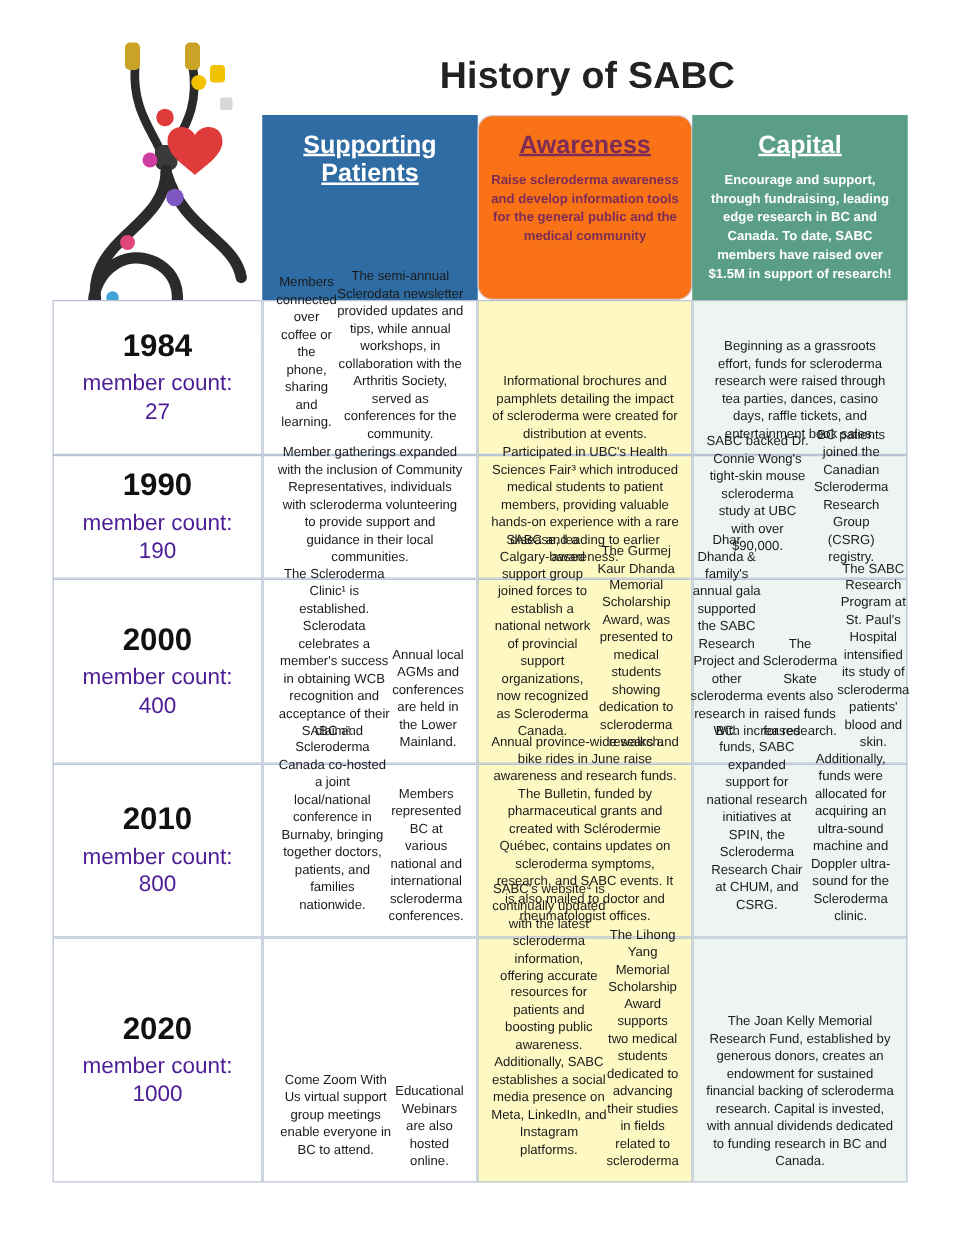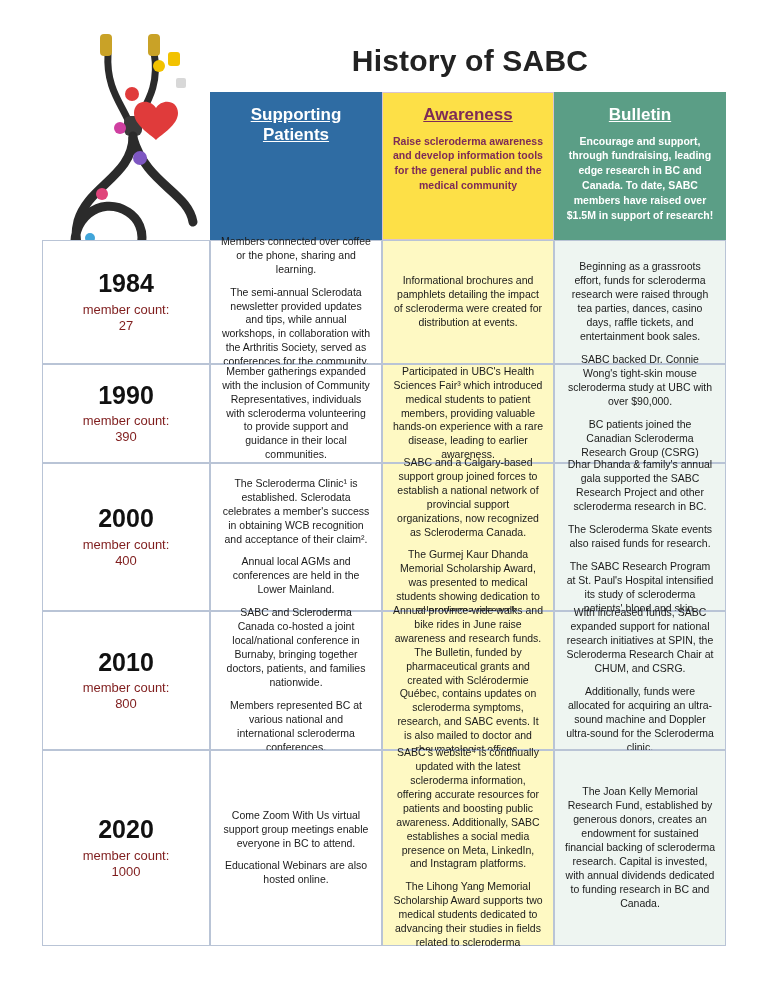--- a/index.html
+++ b/index.html
@@ -72,25 +72,25 @@
   .hdr {
     height: 148px;
     display: flex;
     flex-direction: column;
     justify-content: flex-start;
     align-items: center;
     padding-top: 12px;
   }
   .hdr-year { background: transparent; border: none; }
   .hdr-sup   { background: #2f6ca3; color: #ffffff; border-color: #2f6ca3; }
-  .hdr-aware { background: #fde047; color: #7d2b57; border-color: #d9c3d0; }
+  .hdr-aware { background: #f97316; color: #7d2b57; border-color: #d9c3d0; border-radius: 12px; }
   .hdr-res   { background: #5b9e86; color: #ffffff; border-color: #5b9e86; }
 
   .hdr-title {
-    font-size: 17px;
+    font-size: 20px;
     font-weight: bold;
     text-decoration: underline;
     margin-bottom: 9px;
     line-height: 1.15;
   }
   .hdr-sub {
     font-size: 10.5px;
     font-weight: bold;
     line-height: 1.42;
   }
@@ -105,36 +105,36 @@
     background: #ffffff;
     text-align: center;
   }
   .year-num {
     font-size: 25px;
     font-weight: bold;
     color: #111111;
     line-height: 1.1;
   }
   .year-count {
-    font-size: 13px;
-    color: #7f1d1d;
+    font-size: 18px;
+    color: #4c1d95;
     margin-top: 4px;
     line-height: 1.25;
   }
 
   
   .c-sup   { background: #ffffff; }
   .c-aware { background: #fef9c3; }
   .c-res   { background: #eef5f1; }
 
   .cellbody {
     display: flex;
-    flex-direction: column;
+    flex-direction: row;
     justify-content: center;
-    align-items: center;
+    align-items: flex-end;
   }
   .p { margin: 0 0 9px 0; }
   .p:last-child { margin-bottom: 0; }
 
   
   .r1 { height: 124px; }
   .r2 { height: 99px; }
   .r3 { height: 148px; }
   .r4 { height: 139px; }
   .r5 { height: 196px; }
@@ -189,21 +189,21 @@
       <div class="cell col-sup hdr hdr-sup">
         <div class="hdr-title">Supporting Patients</div>
       </div>
 
       <div class="cell col-aware hdr hdr-aware">
         <div class="hdr-title">Awareness</div>
         <div class="hdr-sub" style="white-space:pre-line">Raise scleroderma awareness and develop information tools for the general public and the medical community</div>
       </div>
 
       <div class="cell col-res hdr hdr-res">
-        <div class="hdr-title">Bulletin</div>
+        <div class="hdr-title">Capital</div>
         <div class="hdr-sub" style="white-space:pre-line">Encourage and support, through fundraising, leading edge research in BC and Canada. To date, SABC members have raised over $1.5M in support of research!</div>
       </div>
     </div>
 
     <div class="row r1">
       <div class="cell col-year yearcell">
         <div class="year-num">1984</div>
         <div class="year-count">
           <span>member count:</span><br>
           <span>27</span>
@@ -219,21 +219,21 @@
       <div class="cell col-res c-res cellbody">
         <p class="p">Beginning as a grassroots effort, funds for scleroderma research were raised through tea parties, dances, casino days, raffle tickets, and entertainment book sales.</p>
       </div>
     </div>
 
     <div class="row r2">
       <div class="cell col-year yearcell">
         <div class="year-num">1990</div>
         <div class="year-count">
           <span>member count:</span><br>
-          <span>390</span>
+          <span>190</span>
         </div>
       </div>
       <div class="cell col-sup c-sup cellbody">
         <p class="p">Member gatherings expanded with the inclusion of Community Representatives, individuals with scleroderma volunteering to provide support and guidance in their local communities.</p>
       </div>
       <div class="cell col-aware c-aware cellbody">
         <p class="p">Participated in UBC's Health Sciences Fair³ which introduced medical students to patient members, providing valuable hands-on experience with a rare disease, leading to earlier awareness.</p>
       </div>
       <div class="cell col-res c-res cellbody">
         <p class="p">SABC backed Dr. Connie Wong's tight-skin mouse scleroderma study at UBC with over $90,000.</p>

